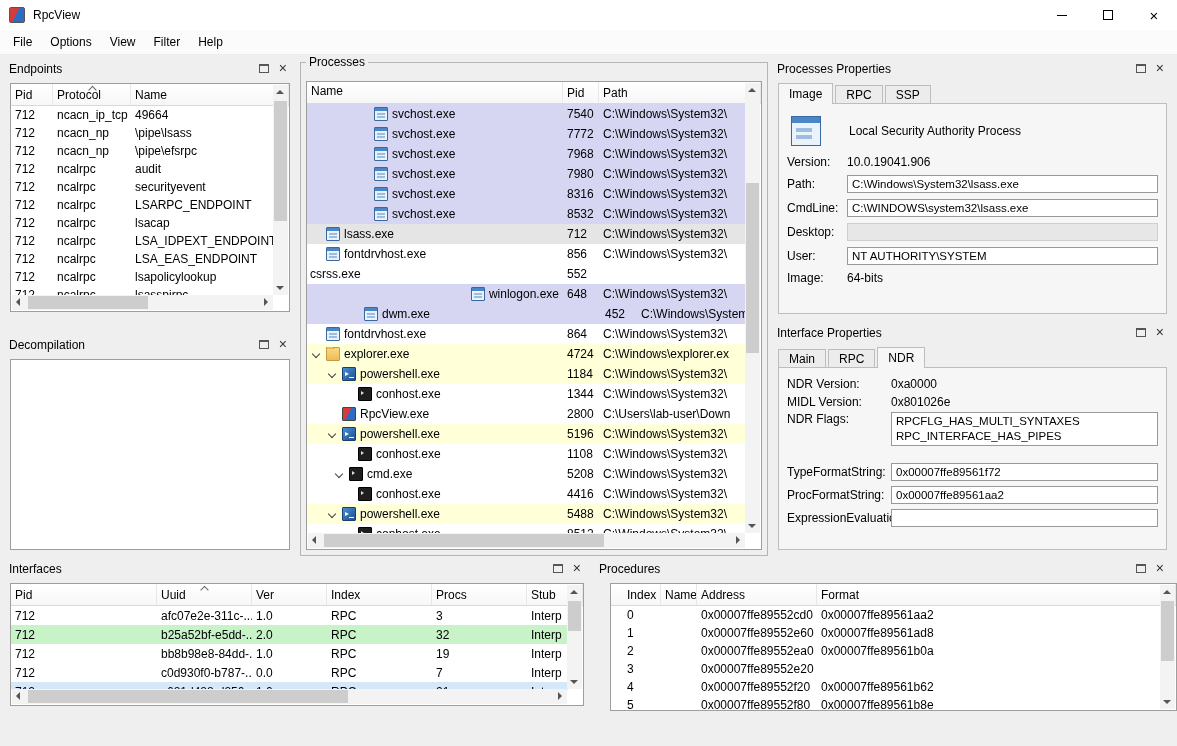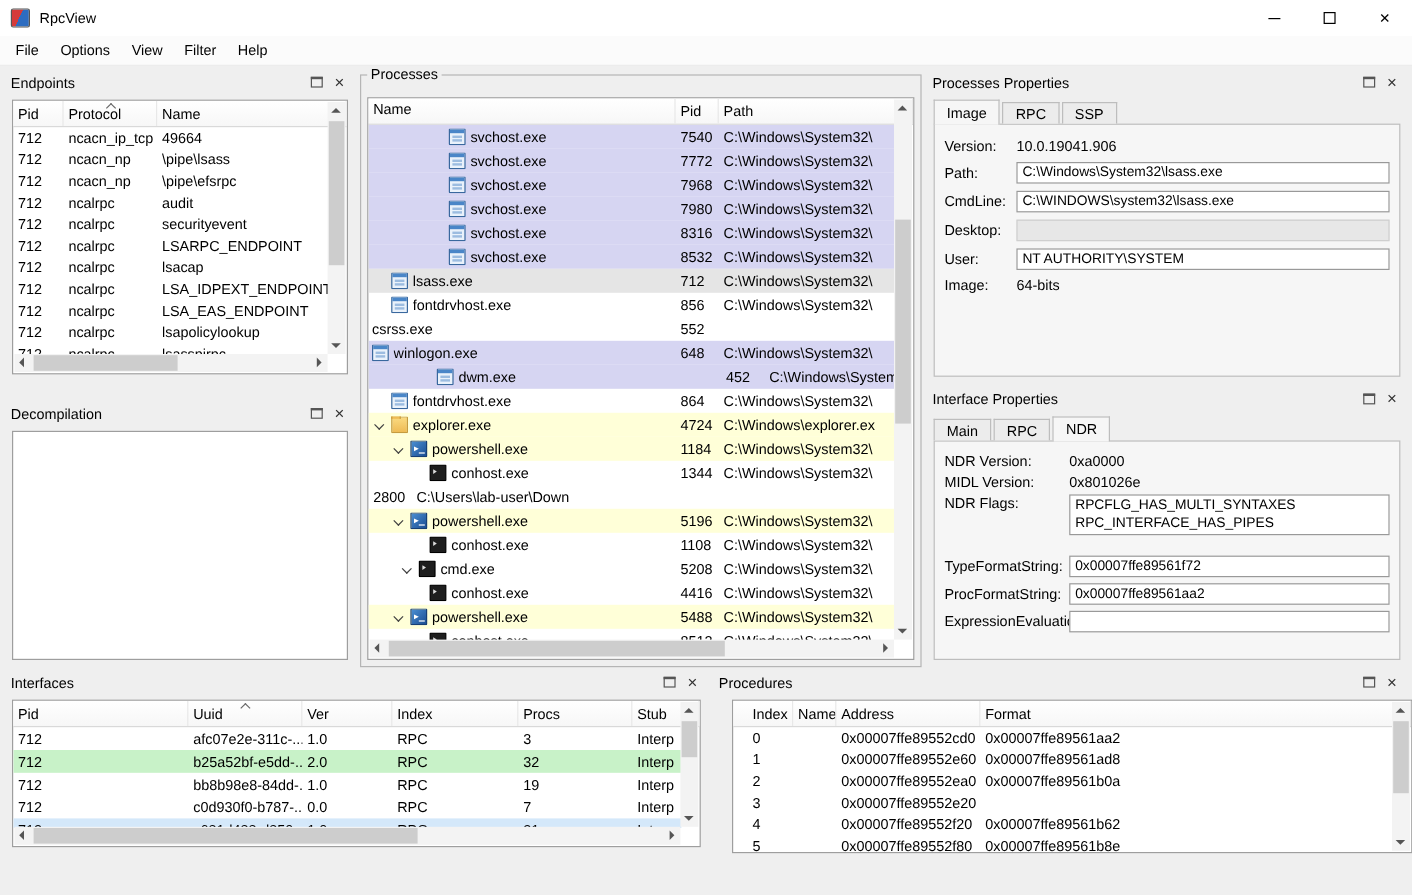--- a/index.html
+++ b/index.html
@@ -411,21 +411,21 @@
             <div class="td col-pr-name" style="padding-left: 3px;">
 
               <span class="tree-icon icon-none"></span>
               <span class="cell-text">csrss.exe</span>
             </div>
             <div class="td col-pr-pid">552</div>
             <div class="td col-pr-path"></div>
           </div>
 
           <div class="tr tint-lav">
-            <div class="td col-pr-name" style="padding-left: 3px;">
+            <div class="td col-pr-name" style="padding-left: 3px; justify-content: flex-end;">
 
               <span class="tree-icon icon-exe"></span>
               <span class="cell-text">winlogon.exe</span>
             </div>
             <div class="td col-pr-pid">648</div>
             <div class="td col-pr-path">C:\Windows\System32\</div>
           </div>
 
           <div class="tr tint-lav">
             <div class="td col-pr-name" style="padding-left: 19px; margin-left: 38px;">
@@ -471,20 +471,25 @@
             <div class="td col-pr-name" style="padding-left: 51px;">
 
               <span class="tree-icon icon-con"></span>
               <span class="cell-text">conhost.exe</span>
             </div>
             <div class="td col-pr-pid">1344</div>
             <div class="td col-pr-path">C:\Windows\System32\</div>
           </div>
 
           <div class="tr">
+            <div class="td col-pr-name" style="padding-left: 35px;">
+
+              <span class="tree-icon icon-rpcview"></span>
+              <span class="cell-text">RpcView.exe</span>
+            </div>
             <div class="td col-pr-pid">2800</div>
             <div class="td col-pr-path">C:\Users\lab-user\Down</div>
           </div>
 
           <div class="tr tint-yel">
             <div class="td col-pr-name" style="padding-left: 19px;">
               <span class="chev"></span>
               <span class="tree-icon icon-ps"></span>
               <span class="cell-text">powershell.exe</span>
             </div>
@@ -565,20 +570,24 @@
     </div>
     <div class="tabs">
 
         <span class="tab active">Image</span>
 
         <span class="tab">RPC</span>
 
         <span class="tab">SSP</span>
       </div>
     <div class="tab-pane">
+      <div class="desc-row">
+        <span class="img-icon"></span>
+        <span class="pvalue">Local Security Authority Process</span>
+      </div>
       <div class="prop-row slim">
         <span class="plabel">Version:</span>
         <span class="pvalue">10.0.19041.906</span>
       </div>
       <div class="prop-row">
         <span class="plabel">Path:</span>
         <span class="pfield">C:\Windows\System32\lsass.exe</span>
       </div>
       <div class="prop-row">
         <span class="plabel">CmdLine:</span>

